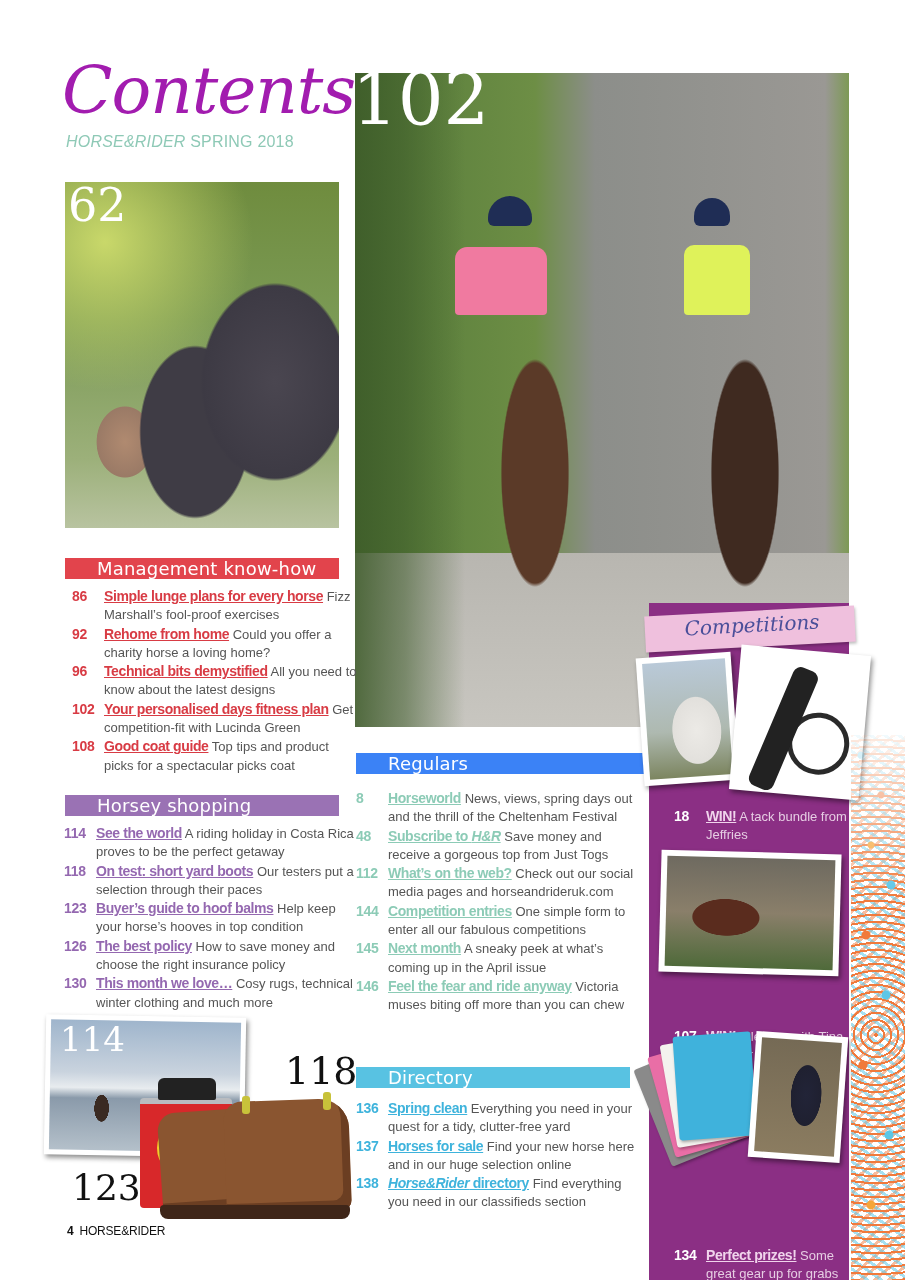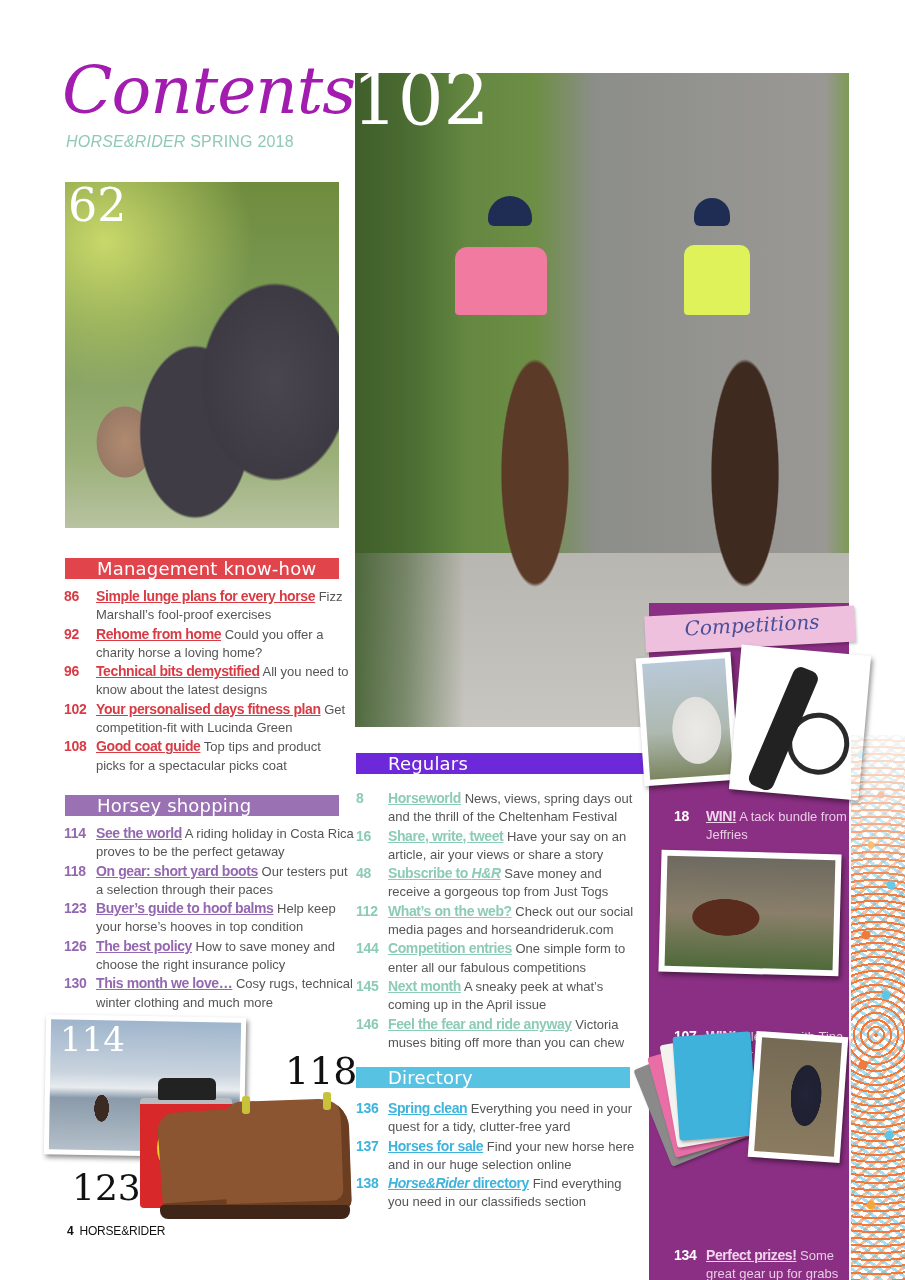--- a/index.html
+++ b/index.html
@@ -48,34 +48,34 @@
     .helmet-2 { left: 694px; top: 198px; width: 36px; height: 28px; background: #1f2d55; border-radius: 18px 18px 6px 6px; }
     .num-102 { left: 352px; top: 64px; font-size: 72px; }
 
     
     .sec-head {
       height: 21px; color: #fff; font-size: 18px; line-height: 21px; padding-left: 32px;
       font-family: "DejaVu Sans", sans-serif; font-weight: normal; letter-spacing: 0.2px;
     }
     .sec-mgmt { left: 65px; top: 558px; width: 274px; background: #e2444c; }
     .sec-shop { left: 65px; top: 795px; width: 274px; background: #9a72b4; }
-    .sec-reg  { left: 356px; top: 753px; width: 314px; background: #6d28d9; }
+    .sec-reg  { left: 356px; top: 753px; width: 314px; background: #3b82f6; }
     .sec-dir  { left: 356px; top: 1067px; width: 274px; background: #58c2e2; }
 
     
     .toc { width: 290px; }
     .toc-item { position: relative; padding-left: 32px; font-size: 13px; line-height: 18.3px; color: #555; }
     .toc-num {
       position: absolute; left: 0; top: 0; font-weight: bold; font-size: 14px;
       font-family: "Liberation Sans", sans-serif; letter-spacing: -0.3px;
     }
     .toc-title { font-weight: bold; font-size: 14px; letter-spacing: -0.4px; text-decoration: underline; }
     .toc-title i { font-style: italic; }
 
-    .toc-mgmt { left: 64px; top: 587px; }
+    .toc-mgmt { left: 72px; top: 587px; }
     .toc-mgmt .toc-num, .toc-mgmt .toc-title { color: #d83b44; }
 
     .toc-shop { left: 64px; top: 824px; }
     .toc-shop .toc-num, .toc-shop .toc-title { color: #9468b0; }
 
     .toc-reg { left: 356px; top: 789px; width: 280px; }
     .toc-reg .toc-num, .toc-reg .toc-title { color: #8ccbb6; }
 
     .toc-dir { left: 356px; top: 1099px; width: 280px; }
     .toc-dir .toc-num, .toc-dir .toc-title { color: #3eb3dc; }
@@ -191,30 +191,29 @@
   <div class="toc-item"><span class="toc-num">86</span><span class="toc-title">Simple lunge plans for every horse</span> <span>Fizz Marshall’s fool-proof exercises</span></div>
   <div class="toc-item"><span class="toc-num">92</span><span class="toc-title">Rehome from home</span> <span>Could you offer a charity horse a loving home?</span></div>
   <div class="toc-item"><span class="toc-num">96</span><span class="toc-title">Technical bits demystified</span> <span>All you need to know about the latest designs</span></div>
   <div class="toc-item"><span class="toc-num">102</span><span class="toc-title">Your personalised days fitness plan</span> <span>Get competition-fit with Lucinda Green</span></div>
   <div class="toc-item"><span class="toc-num">108</span><span class="toc-title">Good coat guide</span> <span>Top tips and product picks for a spectacular picks coat</span></div>
 </div>
 
 <div class="abs sec-head sec-shop">Horsey shopping</div>
 <div class="abs toc toc-shop">
   <div class="toc-item"><span class="toc-num">114</span><span class="toc-title">See the world</span> <span>A riding holiday in Costa Rica proves to be the perfect getaway</span></div>
-  <div class="toc-item"><span class="toc-num">118</span><span class="toc-title">On gear: short yard boots</span> <span>Our testers put a selection through their paces</span></div>
+  <div class="toc-item"><span class="toc-num">118</span><span class="toc-title">On test: short yard boots</span> <span>Our testers put a selection through their paces</span></div>
   <div class="toc-item"><span class="toc-num">123</span><span class="toc-title">Buyer’s guide to hoof balms</span> <span>Help keep your horse’s hooves in top condition</span></div>
   <div class="toc-item"><span class="toc-num">126</span><span class="toc-title">The best policy</span> <span>How to save money and choose the right insurance policy</span></div>
   <div class="toc-item"><span class="toc-num">130</span><span class="toc-title">This month we love…</span> <span>Cosy rugs, technical winter clothing and much more</span></div>
 </div>
 
 <div class="abs sec-head sec-reg">Regulars</div>
 <div class="abs toc toc-reg">
   <div class="toc-item"><span class="toc-num">8</span><span class="toc-title">Horseworld</span> <span>News, views, spring days out and the thrill of the Cheltenham Festival</span></div>
-  <div class="toc-item"><span class="toc-num">16</span><span class="toc-title">Share, write, tweet</span> <span>Have your say on an article, air your views or share a story</span></div>
   <div class="toc-item"><span class="toc-num">48</span><span class="toc-title"><span>Subscribe to </span><i>H&amp;R</i></span> <span>Save money and receive a gorgeous top from Just Togs</span></div>
   <div class="toc-item"><span class="toc-num">112</span><span class="toc-title">What’s on the web?</span> <span>Check out our social media pages and horseandrideruk.com</span></div>
   <div class="toc-item"><span class="toc-num">144</span><span class="toc-title">Competition entries</span> <span>One simple form to enter all our fabulous competitions</span></div>
   <div class="toc-item"><span class="toc-num">145</span><span class="toc-title">Next month</span> <span>A sneaky peek at what’s coming up in the April issue</span></div>
   <div class="toc-item"><span class="toc-num">146</span><span class="toc-title">Feel the fear and ride anyway</span> <span>Victoria muses biting off more than you can chew</span></div>
 </div>
 
 <div class="abs sec-head sec-dir">Directory</div>
 <div class="abs toc toc-dir">
   <div class="toc-item"><span class="toc-num">136</span><span class="toc-title">Spring clean</span> <span>Everything you need in your quest for a tidy, clutter-free yard</span></div>

